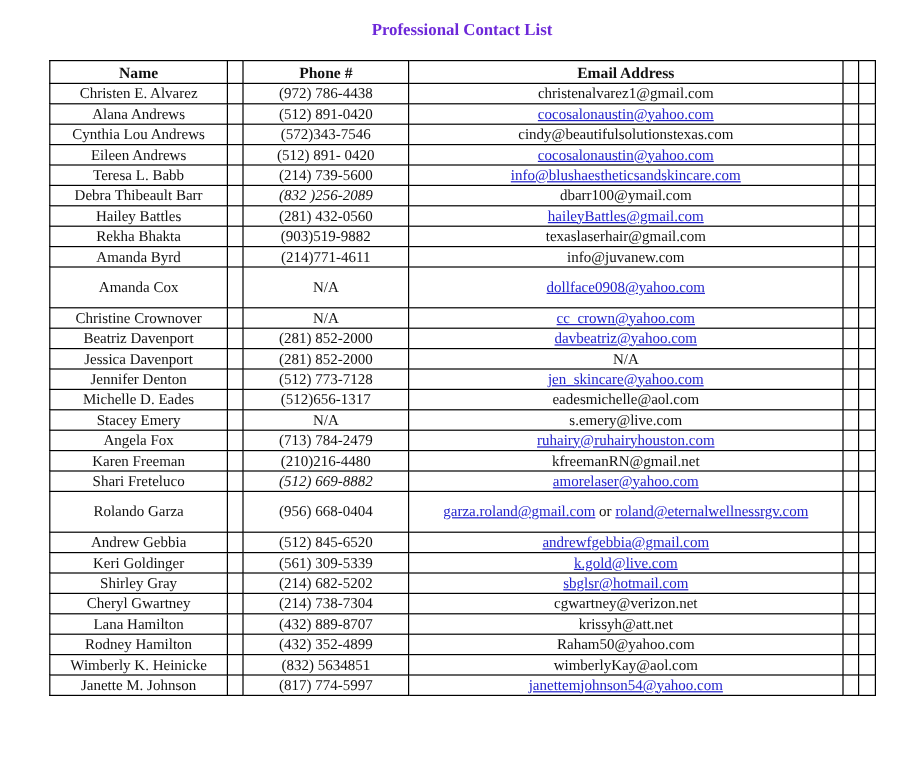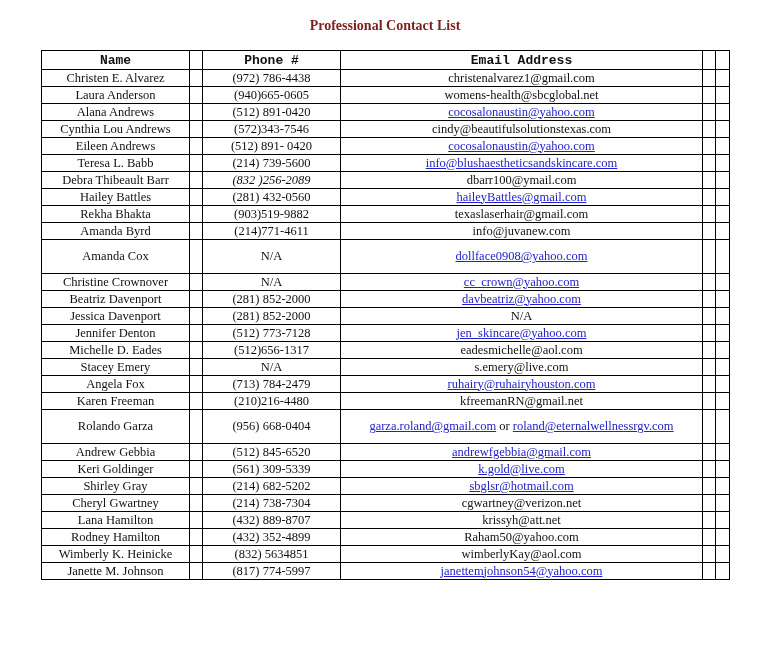--- a/index.html
+++ b/index.html
@@ -15,21 +15,21 @@
   .page {
     position: relative;
     width: 768px;
     height: 646px;
   }
   .doc-title {
     margin: 18px 39px 0 41px;
     text-align: center;
     font-size: 14px;
     font-weight: bold;
-    color: #7f1d1d;
+    color: #6d28d9;
   }
   table.contacts {
     margin: 16px 0 0 41px;
     width: 688px;
     border-collapse: collapse;
     table-layout: fixed;
   }
   table.contacts th,
   table.contacts td {
     border: 1px solid var(--border-color, #000);
@@ -39,21 +39,20 @@
     vertical-align: middle;
     white-space: nowrap;
     overflow: hidden;
     height: 16px;
     line-height: 15px;
   }
   table.contacts th {
     font-weight: bold;
     font-size: 13px;
     height: 18px;
-    font-family: Liberation Mono, monospace;
   }
   tr.tall td { height: 33px; }
   td.vbottom { vertical-align: bottom; padding-bottom: 1px; }
   td.vtop    { vertical-align: top;    padding-top: 1px; }
   td.left    { text-align: left; padding-left: 3px; font-style: italic; }
   a.email-link {
     color: var(--link-color, #2222CC);
     text-decoration: underline;
     cursor: pointer;
   }
@@ -87,28 +86,20 @@
     <tbody>
         <tr>
           <td class="">Christen E. Alvarez</td>
           <td class=""></td>
           <td class="">(972) 786-4438</td>
           <td class=""><span>christenalvarez1@gmail.com</span></td>
           <td class=""></td>
           <td class=""></td>
         </tr>
         <tr>
-          <td class="">Laura Anderson</td>
-          <td class=""></td>
-          <td class="">(940)665-0605</td>
-          <td class=""><span>womens-health@sbcglobal.net</span></td>
-          <td class=""></td>
-          <td class=""></td>
-        </tr>
-        <tr>
           <td class="">Alana Andrews</td>
           <td class=""></td>
           <td class="">(512) 891-0420</td>
           <td class=""><a class="email-link">cocosalonaustin@yahoo.com</a></td>
           <td class=""></td>
           <td class=""></td>
         </tr>
         <tr>
           <td class="">Cynthia Lou Andrews</td>
           <td class=""></td>
@@ -230,20 +221,28 @@
           <td class=""></td>
         </tr>
         <tr>
           <td class="">Karen Freeman</td>
           <td class=""></td>
           <td class="">(210)216-4480</td>
           <td class=""><span>kfreemanRN@gmail.net</span></td>
           <td class=""></td>
           <td class=""></td>
         </tr>
+        <tr>
+          <td class="">Shari Freteluco</td>
+          <td class=""></td>
+          <td class="left">(512) 669-8882</td>
+          <td class=""><a class="email-link">amorelaser@yahoo.com</a></td>
+          <td class=""></td>
+          <td class=""></td>
+        </tr>
         <tr class="tall">
           <td class="vbottom">Rolando Garza</td>
           <td class=""></td>
           <td class="vbottom ">(956) 668-0404</td>
           <td class="vtop"><a class="email-link">garza.roland@gmail.com</a><span> or </span><a class="email-link">roland@eternalwellnessrgv.com</a></td>
           <td class=""></td>
           <td class=""></td>
         </tr>
         <tr>
           <td class="">Andrew Gebbia</td>

